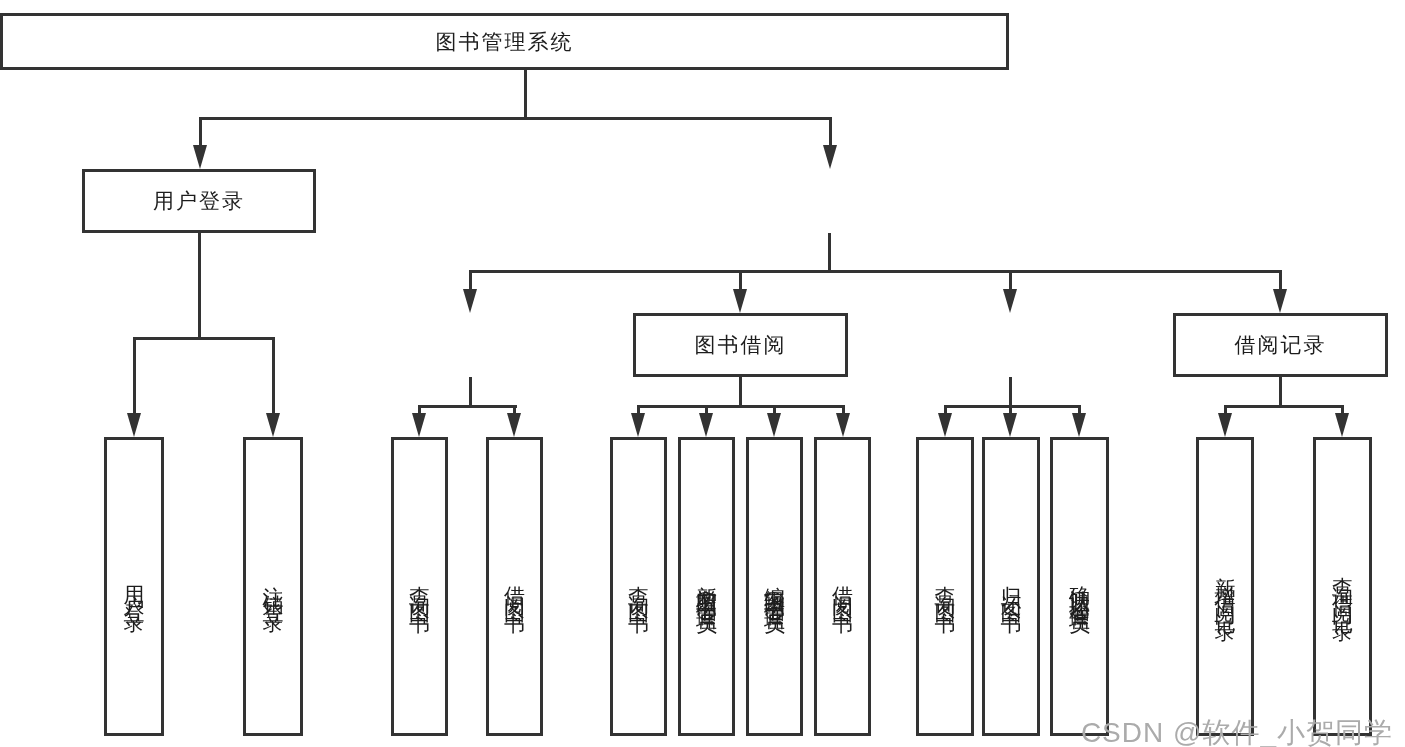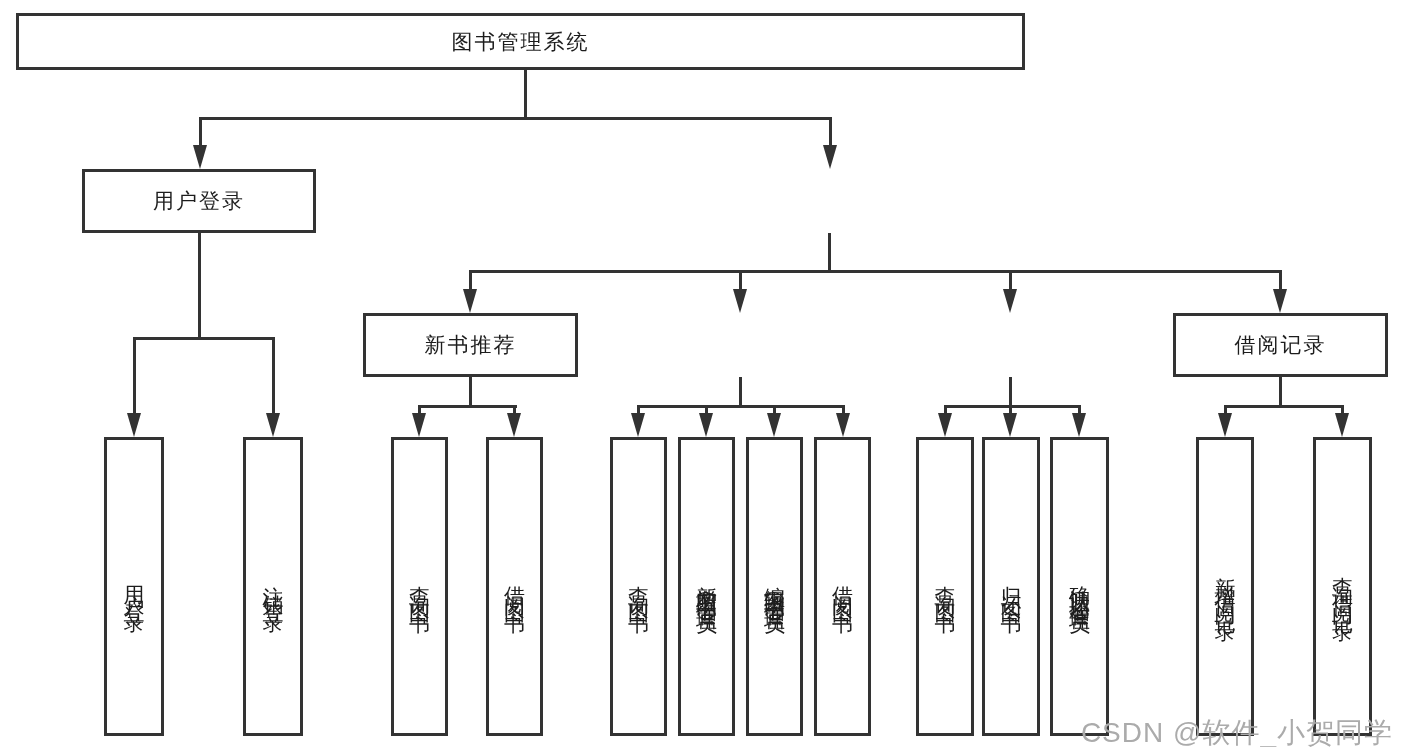--- a/index.html
+++ b/index.html
@@ -49,21 +49,21 @@
     color:var(--watermark);
     letter-spacing:1px;
     z-index:10;
   }
 </style>
 </head>
 <body>
 
 <div id="canvas">
 
-  <div class="box" style="left:16px;top:13px;width:1009px;height:57px;">图书管理系统</div>
+  <div class="box" style="left:0;top:13px;width:1009px;height:57px;">图书管理系统</div>
 
   <div class="line" style="left:524px;top:70px;width:3px;height:49px;"></div>
   <div class="line" style="left:199px;top:117px;width:633px;height:3px;"></div>
   <div class="line" style="left:199px;top:117px;width:3px;height:31px;"></div>
   <div class="line" style="left:829px;top:117px;width:3px;height:31px;"></div>
   <div class="arrow" style="left:193px;top:145px;"></div>
   <div class="arrow" style="left:823px;top:145px;"></div>
 
   <div class="box" style="left:82px;top:169px;width:234px;height:64px;">用户登录</div>
 
@@ -78,21 +78,21 @@
   <div class="line" style="left:469px;top:270px;width:813px;height:3px;"></div>
   <div class="line" style="left:469px;top:270px;width:3px;height:20px;"></div>
   <div class="line" style="left:739px;top:270px;width:3px;height:20px;"></div>
   <div class="line" style="left:1009px;top:270px;width:3px;height:20px;"></div>
   <div class="line" style="left:1279px;top:270px;width:3px;height:20px;"></div>
   <div class="arrow" style="left:463px;top:289px;"></div>
   <div class="arrow" style="left:733px;top:289px;"></div>
   <div class="arrow" style="left:1003px;top:289px;"></div>
   <div class="arrow" style="left:1273px;top:289px;"></div>
 
-  <div class="box" style="left:363px;top:313px;width:215px;height:64px;">新书推荐</div>
+  <div class="box" style="left:633px;top:313px;width:215px;height:64px;">图书借阅</div>
   <div class="box" style="left:1173px;top:313px;width:215px;height:64px;">借阅记录</div>
 
   <div class="line" style="left:469px;top:377px;width:3px;height:28px;"></div>
   <div class="line" style="left:418px;top:405px;width:99px;height:3px;"></div>
   <div class="line" style="left:418px;top:405px;width:3px;height:10px;"></div>
   <div class="line" style="left:513px;top:405px;width:3px;height:10px;"></div>
   <div class="arrow" style="left:412px;top:413px;"></div>
   <div class="arrow" style="left:507px;top:413px;"></div>
 
   <div class="line" style="left:739px;top:377px;width:3px;height:28px;"></div>

